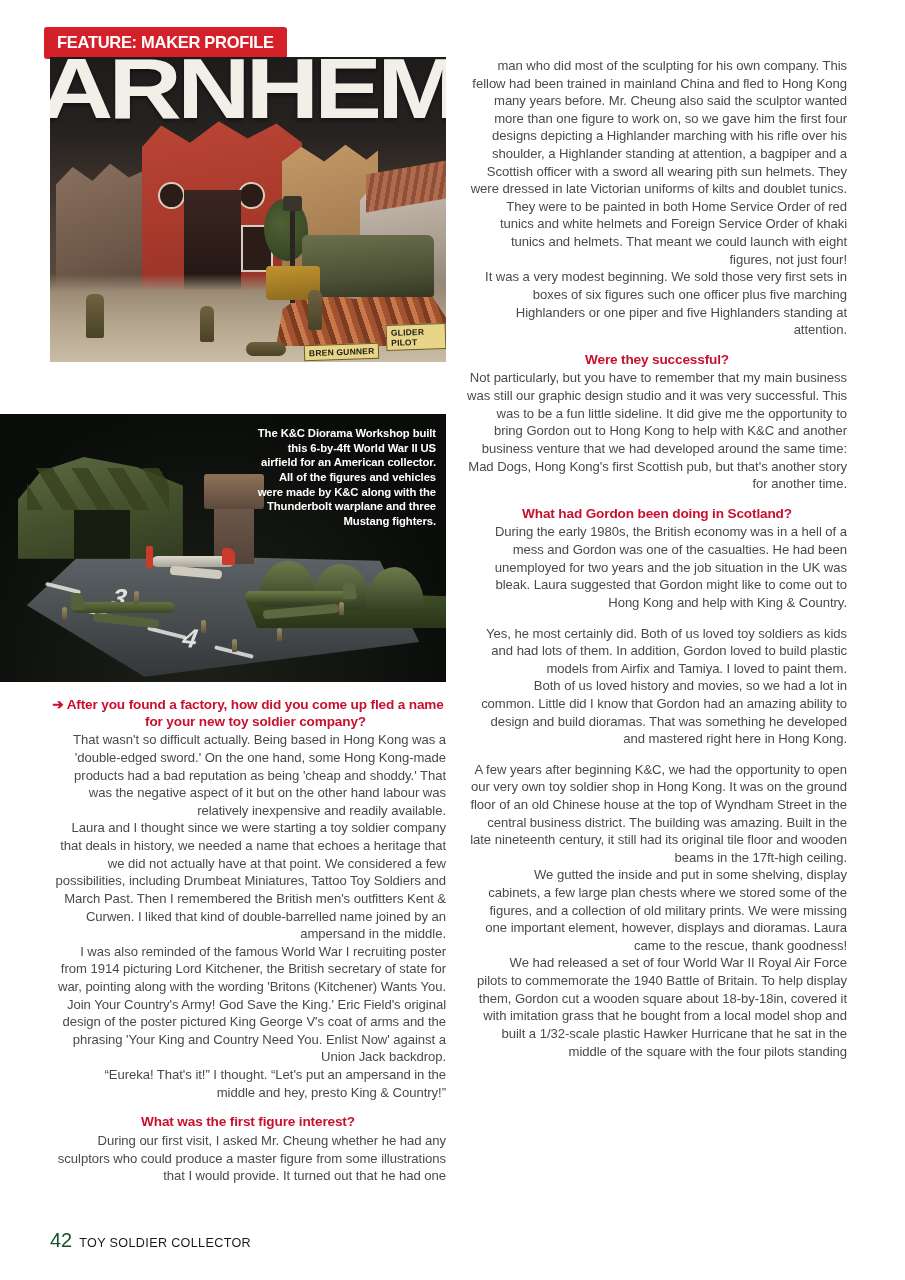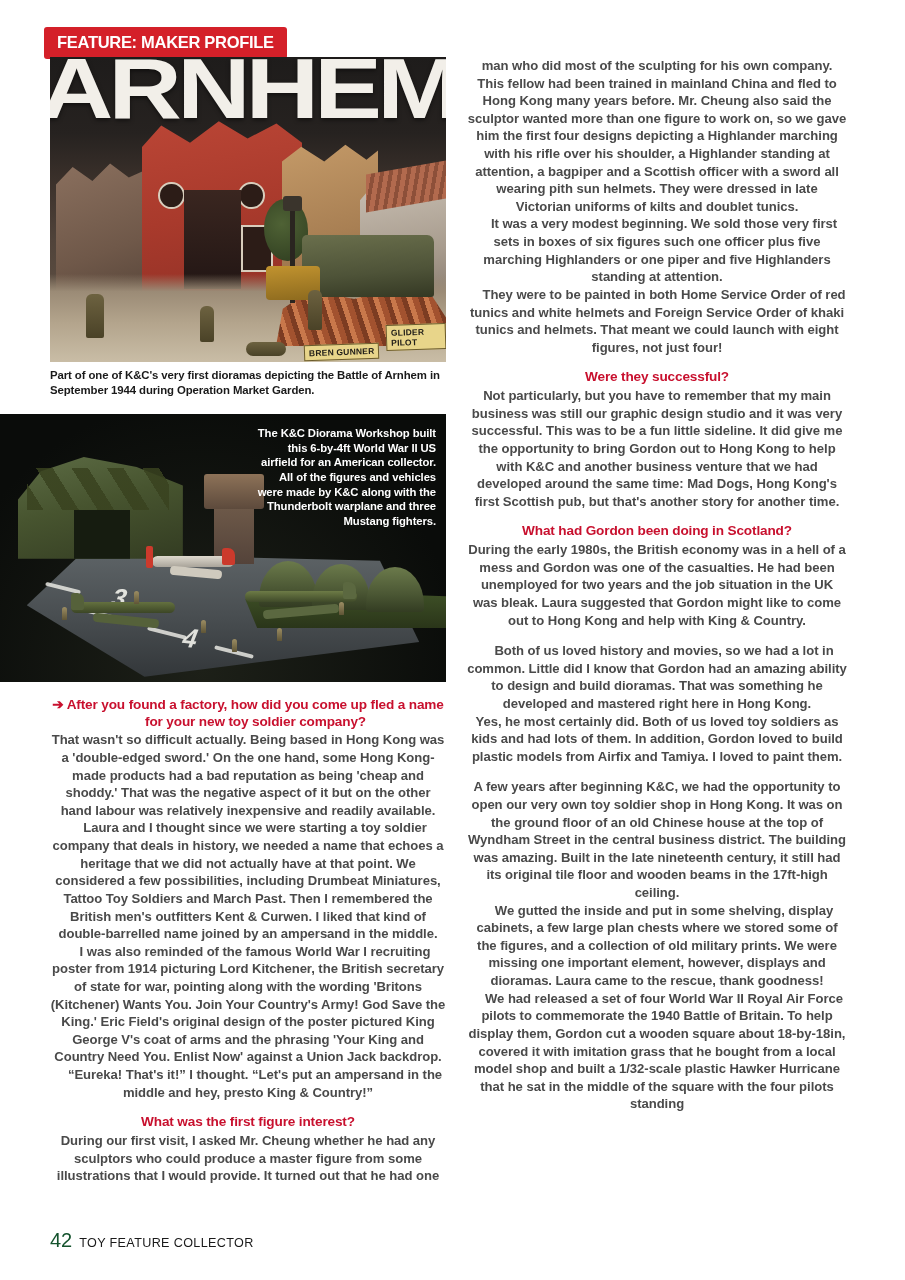--- a/index.html
+++ b/index.html
@@ -307,22 +307,21 @@
     text-align: center;
   }
   .q-head.with-arrow { padding-left: 15px; text-indent: -15px; }
   .arrow-glyph { font-weight: bold; }
   p.body {
     margin: 0;
     font-size: 13.1px;
     line-height: 1.345;
     color: #4a4a4a;
     letter-spacing: -0.05px;
-    text-align: center;
-    font-weight: bold;
+    text-align: right;
   }
   p.body.indent { text-indent: 14px; }
   .gap { height: 13px; }
 
   
   .footer {
     position: absolute;
     left: 50px; bottom: 28px;
     display: flex;
     align-items: baseline;
@@ -367,21 +366,20 @@
     <span class="figure f1"></span>
     <span class="figure f2"></span>
     <span class="figure f3"></span>
     <span class="figure f4"></span>
 
     <div class="photo-tag tag-bren">BREN GUNNER</div>
     <div class="photo-tag tag-glider">GLIDER PILOT</div>
 
   </div>
 
-  <div class="caption-below">Part of one of K&amp;C's very first dioramas depicting the Battle of Arnhem in September 1944 during Operation Market Garden.</div>
 </div>
 
 <div class="photo2">
   <div class="af-ground"></div>
   <div class="apron"></div>
   <span class="apron-line al4"></span>
   <span class="apron-line al1"></span>
   <span class="apron-line al2"></span>
   <span class="apron-line al3"></span>
   <span class="numeral n3">3</span>
@@ -427,33 +425,33 @@
   <p class="body indent">Laura and I thought since we were starting a toy soldier company that deals in history, we needed a name that echoes a heritage that we did not actually have at that point. We considered a few possibilities, including Drumbeat Miniatures, Tattoo Toy Soldiers and March Past. Then I remembered the British men's outfitters Kent &amp; Curwen. I liked that kind of double-barrelled name joined by an ampersand in the middle.</p>
   <p class="body indent">I was also reminded of the famous World War I recruiting poster from 1914 picturing Lord Kitchener, the British secretary of state for war, pointing along with the wording 'Britons (Kitchener) Wants You. Join Your Country's Army! God Save the King.' Eric Field's original design of the poster pictured King George V's coat of arms and the phrasing 'Your King and Country Need You. Enlist Now' against a Union Jack backdrop.</p>
   <p class="body indent">“Eureka! That's it!” I thought. “Let's put an ampersand in the middle and hey, presto King &amp; Country!”</p>
   <div class="gap"></div>
   <div class="q-head">What was the first figure interest?</div>
   <p class="body">During our first visit, I asked Mr. Cheung whether he had any sculptors who could produce a master figure from some illustrations that I would provide. It turned out that he had one</p>
 </div>
 
 <div class="col-right">
   <p class="body">man who did most of the sculpting for his own company. This fellow had been trained in mainland China and fled to Hong Kong many years before. Mr. Cheung also said the sculptor wanted more than one figure to work on, so we gave him the first four designs depicting a Highlander marching with his rifle over his shoulder, a Highlander standing at attention, a bagpiper and a Scottish officer with a sword all wearing pith sun helmets. They were dressed in late Victorian uniforms of kilts and doublet tunics.</p>
+  <p class="body indent">They were to be painted in both Home Service Order of red tunics and white helmets and Foreign Service Order of khaki tunics and helmets. That meant we could launch with eight figures, not just four!</p>
   <p class="body indent">It was a very modest beginning. We sold those very first sets in boxes of six figures such one officer plus five marching Highlanders or one piper and five Highlanders standing at attention.</p>
-  <p class="body indent">They were to be painted in both Home Service Order of red tunics and white helmets and Foreign Service Order of khaki tunics and helmets. That meant we could launch with eight figures, not just four!</p>
   <div class="gap"></div>
   <div class="q-head">Were they successful?</div>
   <p class="body">Not particularly, but you have to remember that my main business was still our graphic design studio and it was very successful. This was to be a fun little sideline. It did give me the opportunity to bring Gordon out to Hong Kong to help with K&amp;C and another business venture that we had developed around the same time: Mad Dogs, Hong Kong's first Scottish pub, but that's another story for another time.</p>
   <div class="gap"></div>
   <div class="q-head">What had Gordon been doing in Scotland?</div>
   <p class="body">During the early 1980s, the British economy was in a hell of a mess and Gordon was one of the casualties. He had been unemployed for two years and the job situation in the UK was bleak. Laura suggested that Gordon might like to come out to Hong Kong and help with King &amp; Country.</p>
   <div class="gap"></div>
+  <p class="body">Yes, he most certainly did. Both of us loved toy soldiers as kids and had lots of them. In addition, Gordon loved to build plastic models from Airfix and Tamiya. I loved to paint them.</p>
   <p class="body indent">Both of us loved history and movies, so we had a lot in common. Little did I know that Gordon had an amazing ability to design and build dioramas. That was something he developed and mastered right here in Hong Kong.</p>
-  <p class="body">Yes, he most certainly did. Both of us loved toy soldiers as kids and had lots of them. In addition, Gordon loved to build plastic models from Airfix and Tamiya. I loved to paint them.</p>
   <div class="gap"></div>
   <p class="body">A few years after beginning K&amp;C, we had the opportunity to open our very own toy soldier shop in Hong Kong. It was on the ground floor of an old Chinese house at the top of Wyndham Street in the central business district.  The building was amazing. Built in the late nineteenth century, it still had its original tile floor and wooden beams in the 17ft-high ceiling.</p>
   <p class="body indent">We gutted the inside and put in some shelving, display cabinets, a few large plan chests where we stored some of the figures, and a collection of old military prints. We were missing one important element, however, displays and dioramas. Laura came to the rescue, thank goodness!</p>
   <p class="body indent">We had released a set of four World War II Royal Air Force pilots to commemorate the 1940 Battle of Britain. To help display them, Gordon cut a wooden square about 18-by-18in, covered it with imitation grass that he bought from a local model shop and built a 1/32-scale plastic Hawker Hurricane that he sat in the middle of the square with the four pilots standing</p>
 </div>
 
 <div class="footer">
   <span class="folio">42</span>
-  <span class="mag-name">TOY FEATURE COLLECTOR</span>
+  <span class="mag-name">TOY SOLDIER COLLECTOR</span>
 </div>
 
 </body></html>

